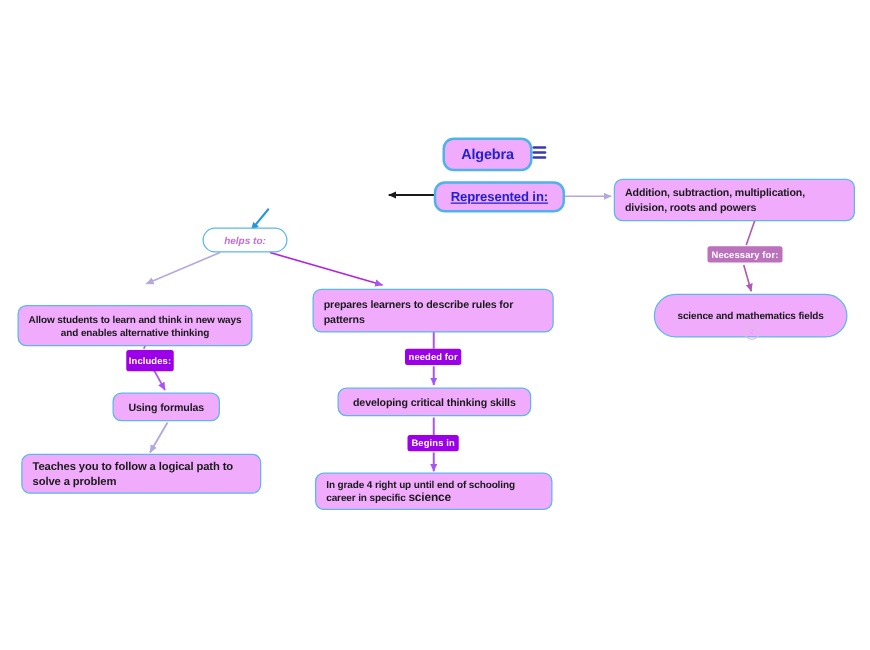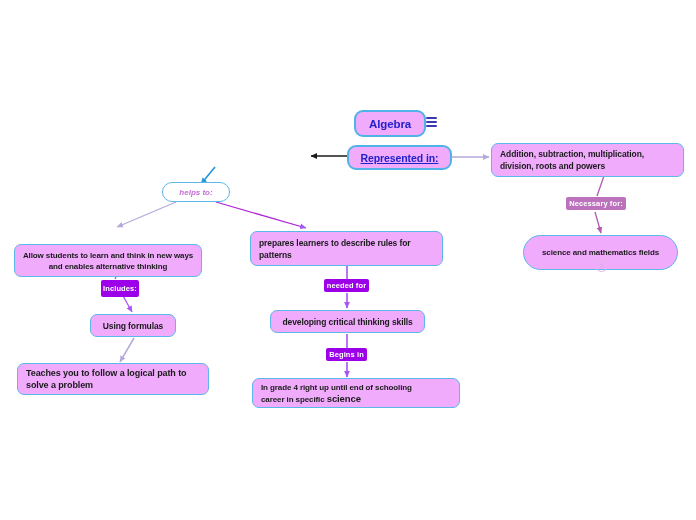--- a/index.html
+++ b/index.html
@@ -249,20 +249,20 @@
   </div>
 
   <div class="node center" style="left:270px; top:310px; width:155px; height:23px; font-size:8.5px;">
     <span class="txt">developing critical thinking skills</span>
   </div>
 
   <div class="rel-label bright" style="left:326px; top:348px; width:41px; height:13px;">
     <span>Begins in</span>
   </div>
 
-  <div class="node left-align" style="left:252px; top:378px; width:208px; height:30px; font-size:8px; padding:0 8px; line-height:11px;">
+  <div class="node left-align" style="left:252px; top:378px; width:190px; height:30px; font-size:8px; padding:0 8px; line-height:11px;">
     <span class="txt">
       <span>In grade 4 right up until end of schooling</span><br>
       <span>career in specific </span><span style="font-size:9.5px;">science</span>
     </span>
   </div>
 
 </div>
 
 </body></html>

